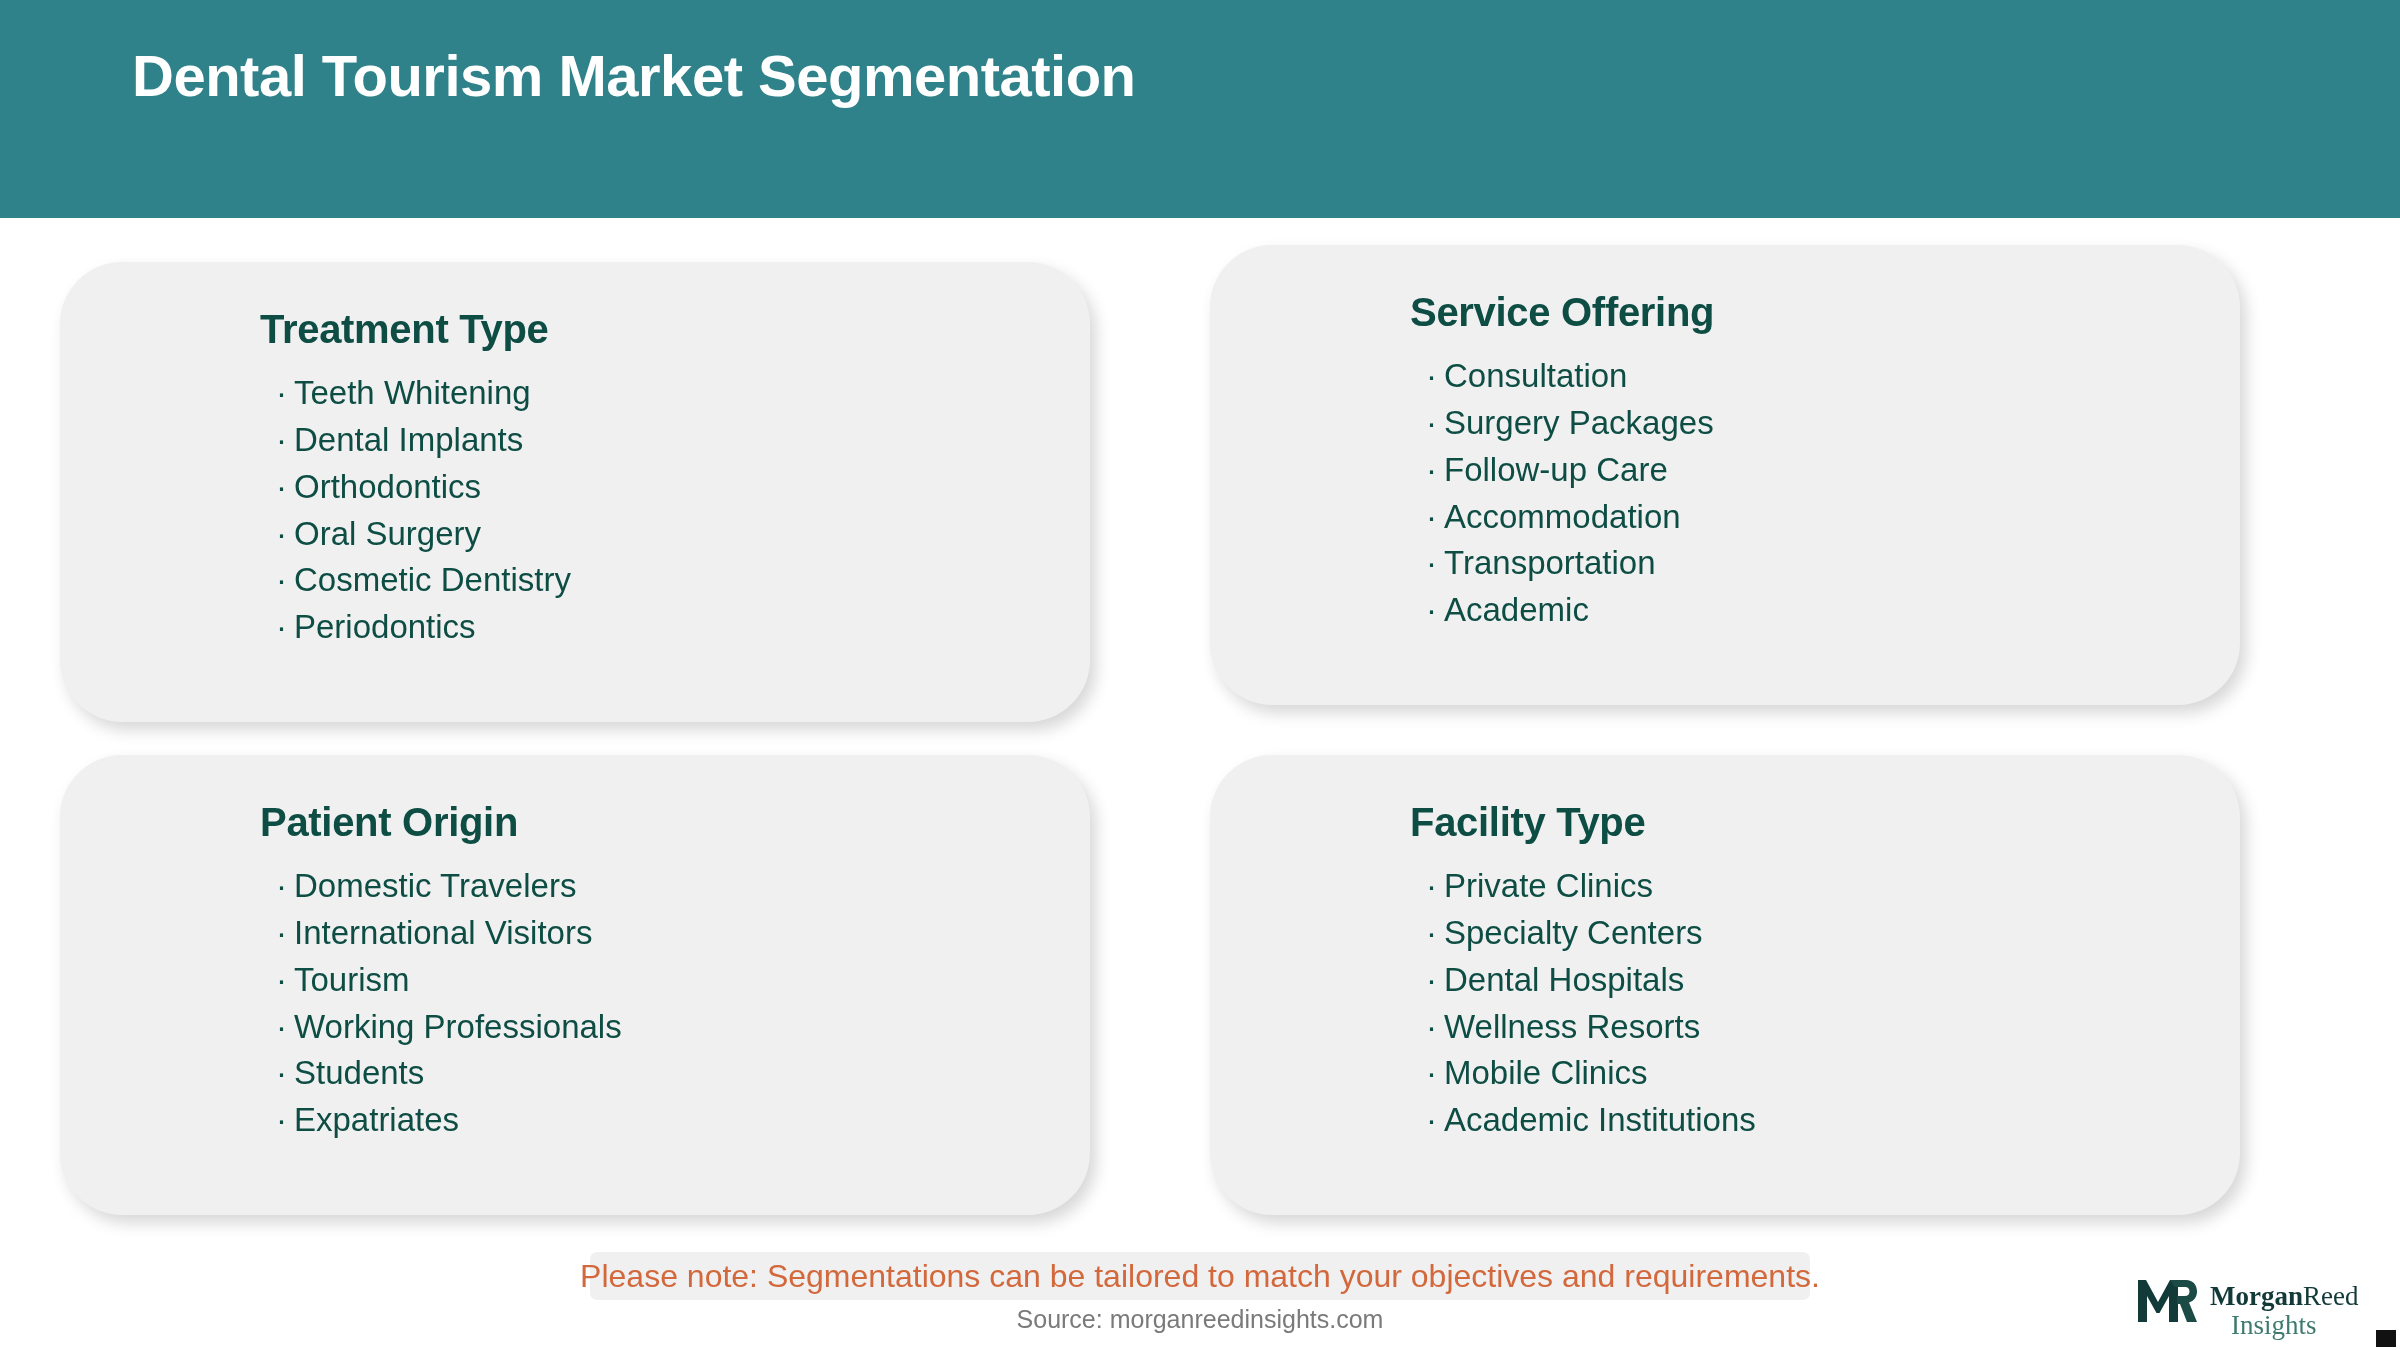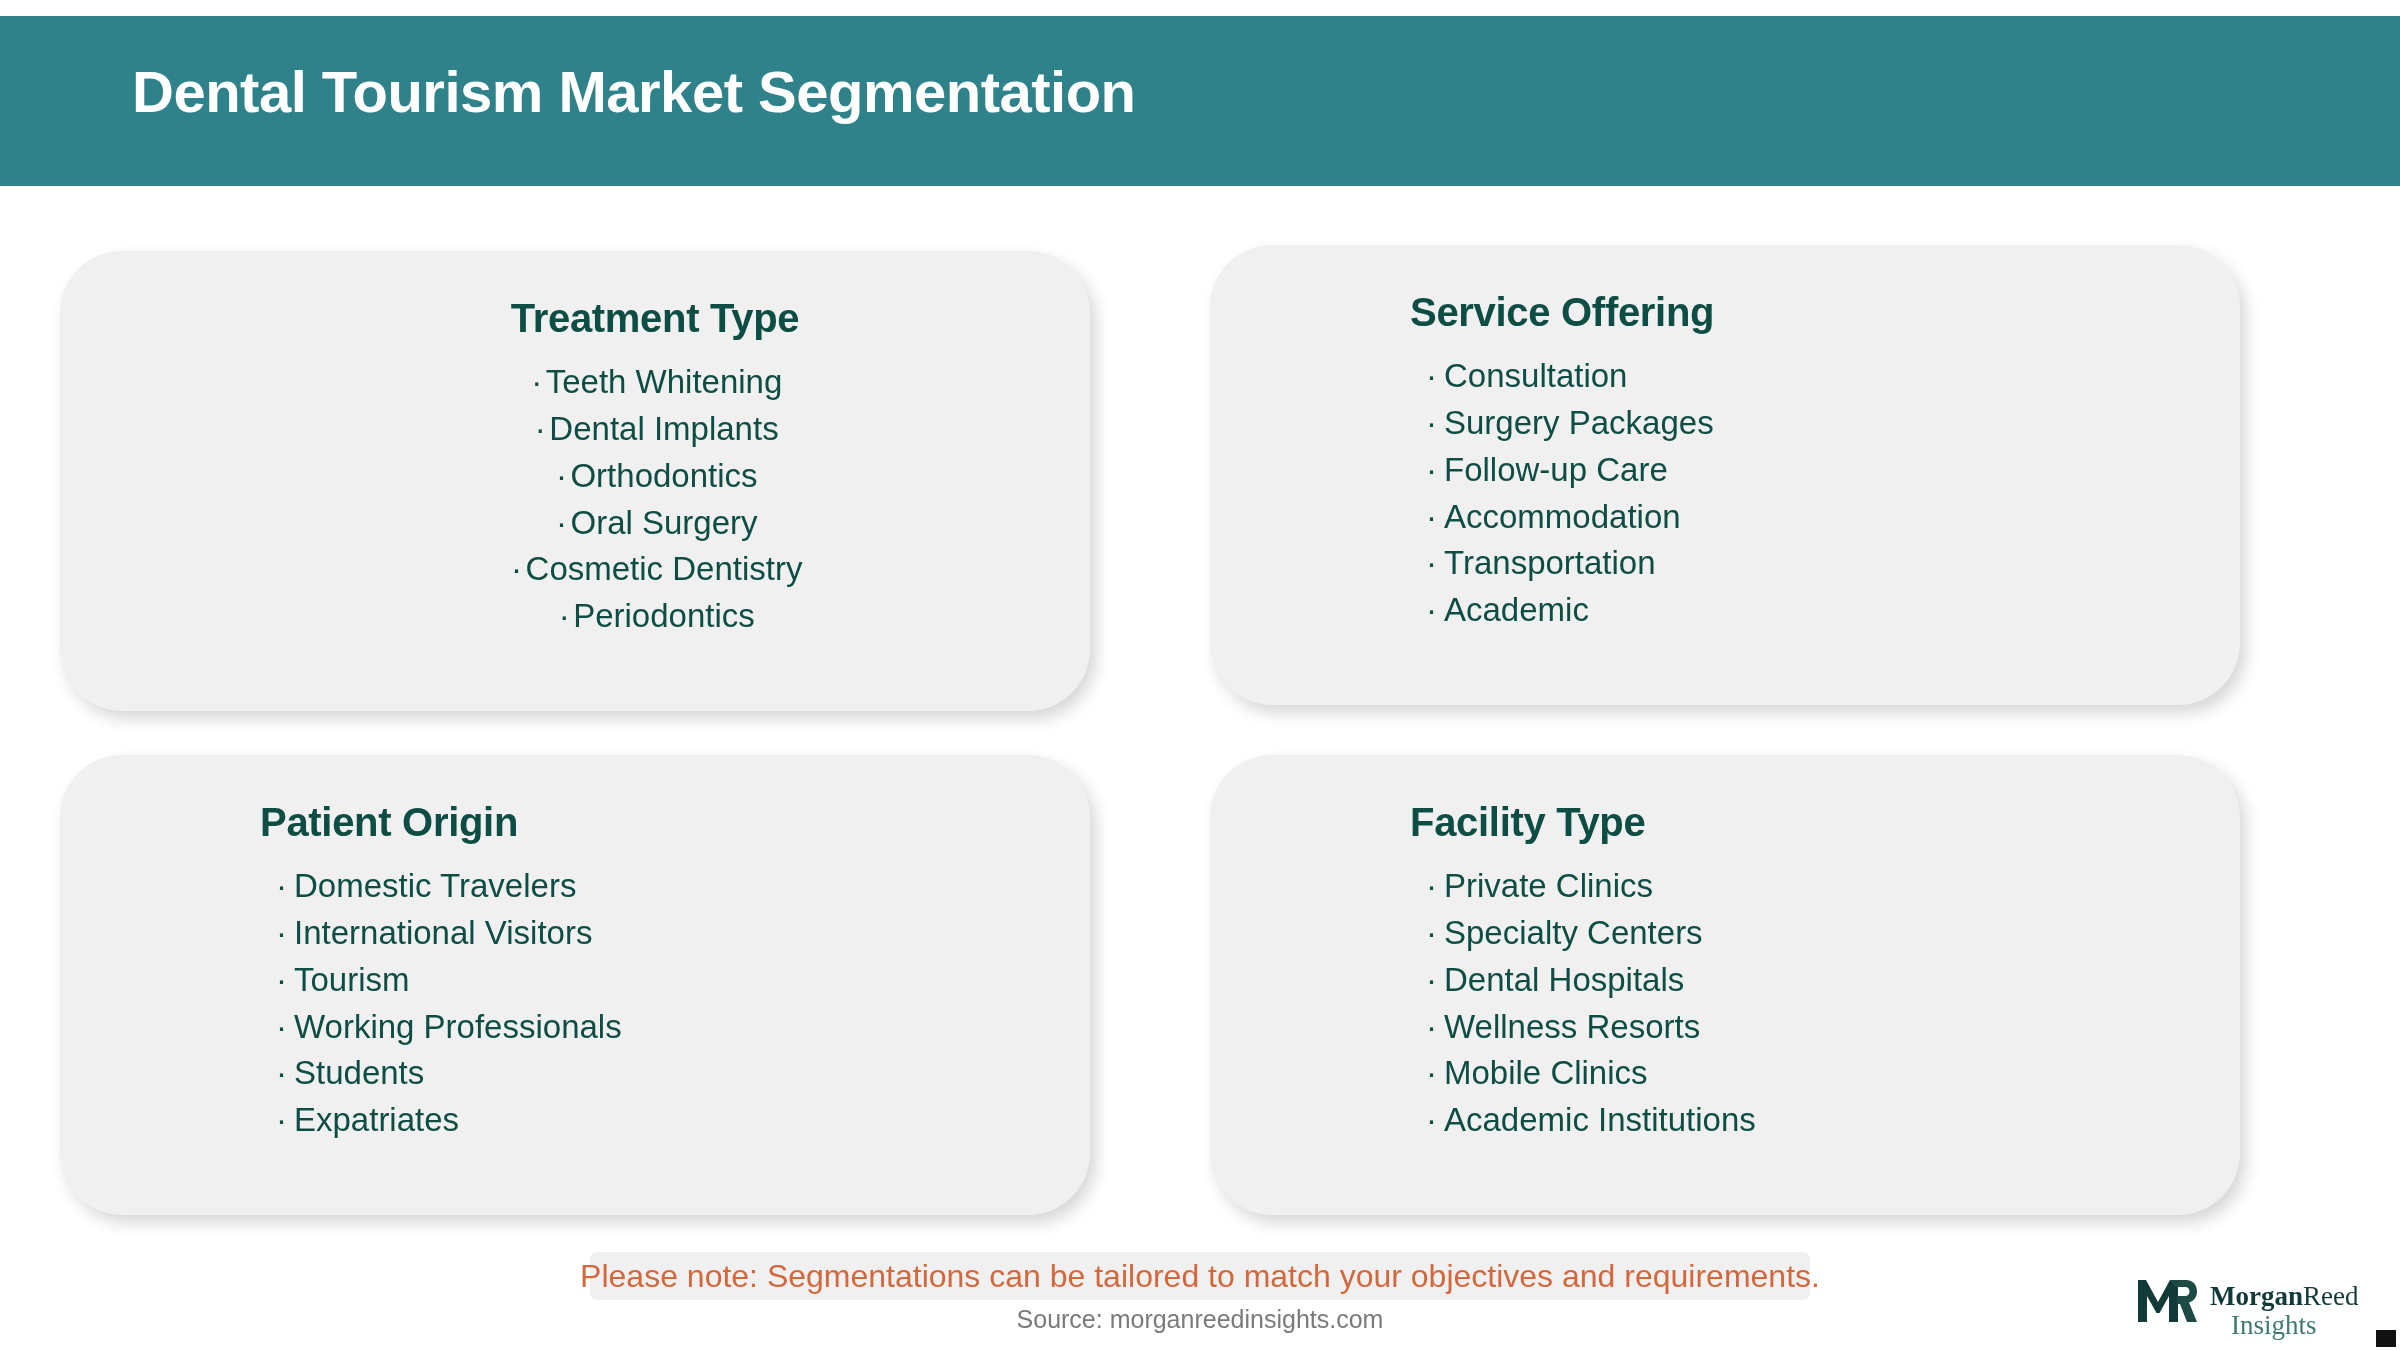--- a/index.html
+++ b/index.html
@@ -12,23 +12,23 @@
     height: 1350px;
     font-family: "Liberation Sans", sans-serif;
     overflow: hidden;
     position: relative;
   }
 
   
   .header-band {
     position: absolute;
     left: 0;
-    top: 16px;
-    width: 2400px;
-    height: 170px;
+    top: 0;
+    width: 2400px;
+    height: 218px;
     background: #2F8289;
     box-sizing: border-box;
   }
   .header-title {
     position: absolute;
     left: 132px;
     top: 42px;
     font-size: 58px;
     font-weight: bold;
     color: #ffffff;
@@ -44,21 +44,21 @@
     width: 2400px;
     height: 1070px;
   }
   .card {
     position: absolute;
     background: #F0F0F0;
     border-radius: 62px;
     box-shadow: 6px 8px 16px rgba(0,0,0,0.16);
     box-sizing: border-box;
   }
-  .card-r1c1 { left: 60px;   top: 81px;  width: 1030px; height: 460px; text-align: center; }
+  .card-r1c1 { left: 60px;   top: 92px;  width: 1030px; height: 460px; }
   .card-r1c2 { left: 1210px; top: 75px;  width: 1030px; height: 460px; }
   .card-r2c1 { left: 60px;   top: 585px; width: 1030px; height: 460px; }
   .card-r2c2 { left: 1210px; top: 585px; width: 1030px; height: 460px; }
 
   .card-inner {
     position: absolute;
     left: 200px;
     top: 42px;
     right: 40px;
   }

